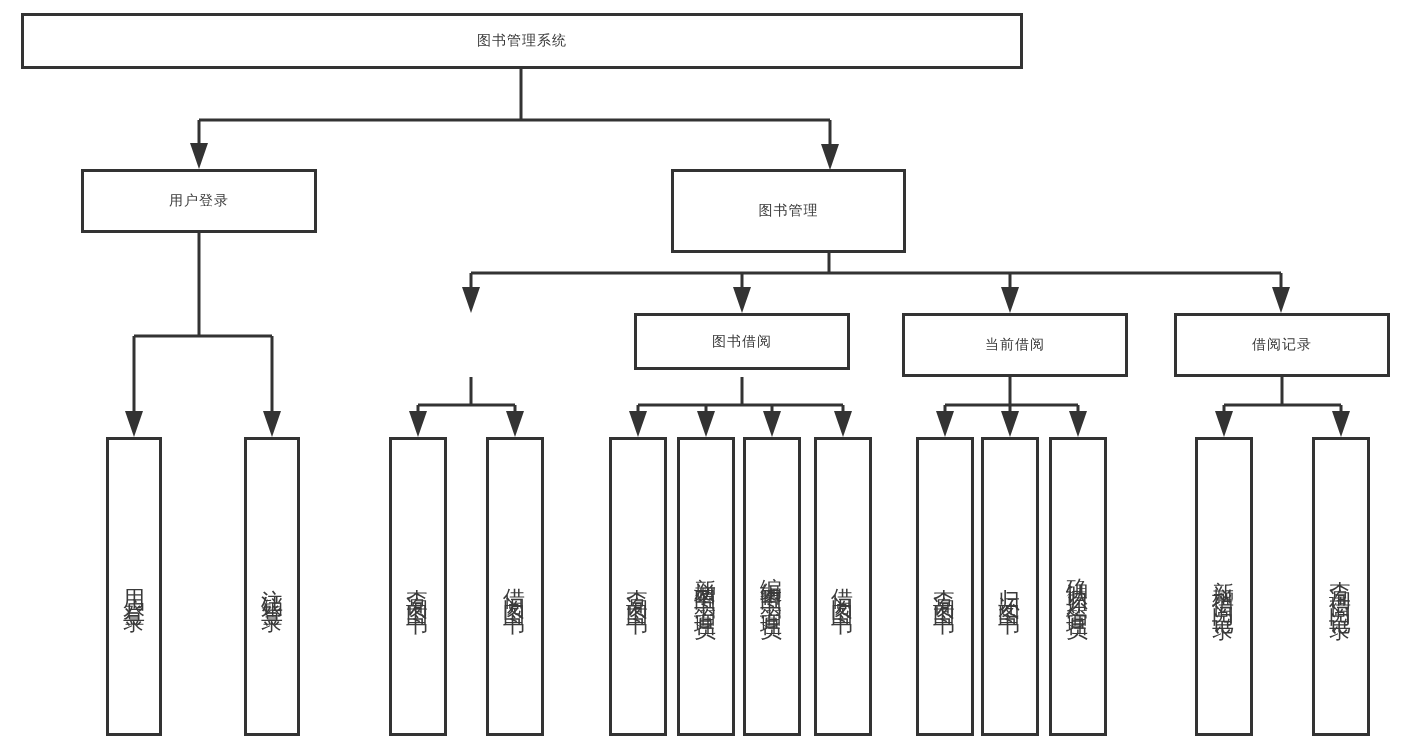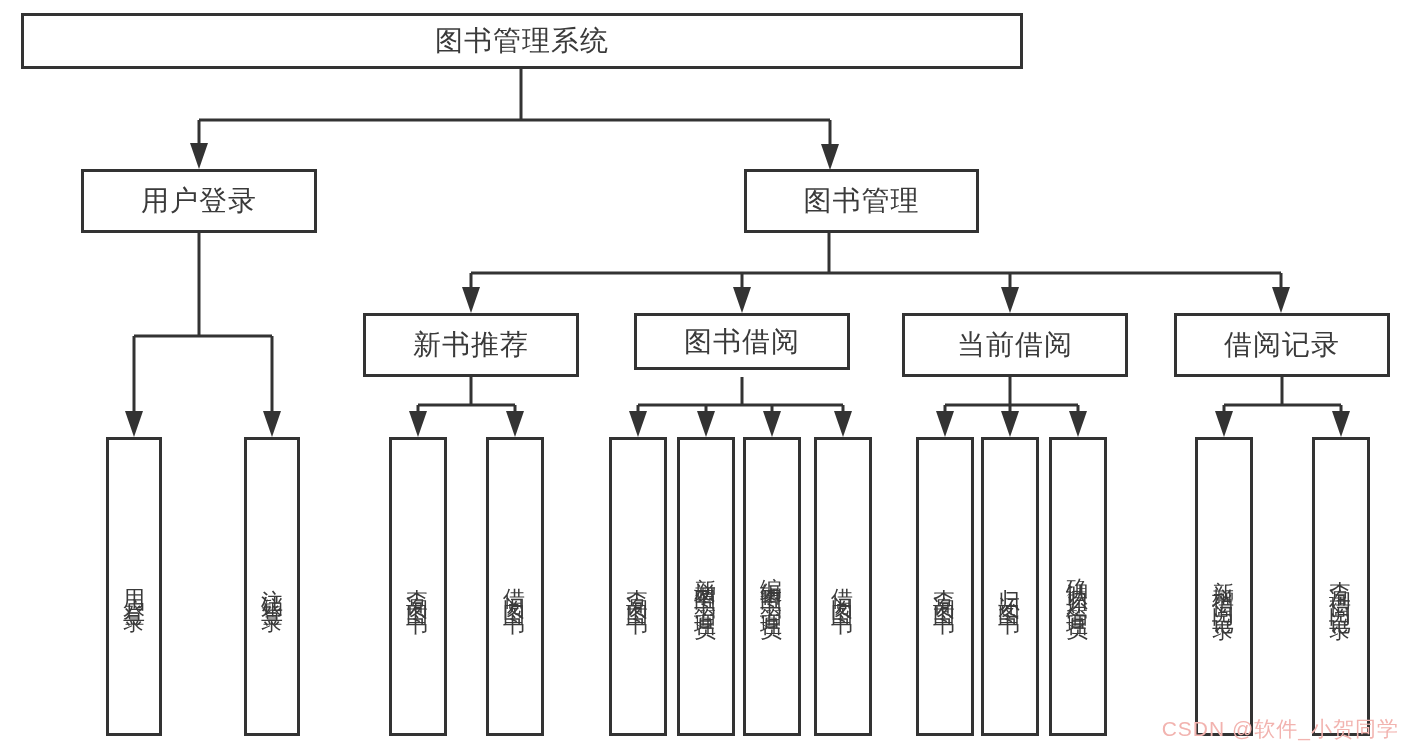--- a/index.html
+++ b/index.html
@@ -17,21 +17,21 @@
     background:var(--page-bg);
     overflow:hidden;
   }
   .wires{position:absolute;left:0;top:0;}
   .node{
     position:absolute;
     box-sizing:border-box;
     border:3px solid var(--line);
     background:var(--box-bg);
     color:var(--text);
-    font-size:28px;
+    font-size:14px;
     z-index:2;
   }
   .hbox{
     display:flex;align-items:center;justify-content:center;
     letter-spacing:1px;
     white-space:nowrap;
   }
   .vbox{
     writing-mode:vertical-lr;
     text-orientation:mixed;
@@ -125,23 +125,22 @@
       <polygon points="1001,411 1019,411 1010,437"></polygon>
       <polygon points="1069,411 1087,411 1078,437"></polygon>
       <polygon points="1215,411 1233,411 1224,437"></polygon>
       <polygon points="1332,411 1350,411 1341,437"></polygon>
     </g>
   </svg>
 
   <div class="node hbox" style="left:21px;top:13px;width:1002px;height:56px">图书管理系统</div>
 
   <div class="node hbox" style="left:81px;top:169px;width:236px;height:64px">用户登录</div>
-  <div class="node hbox" style="left:744px;top:169px;width:235px;height:64px">图书管理</div>
+  <div class="node hbox" style="left:671px;top:169px;width:235px;height:84px">图书管理</div>
 
-  <div class="node hbox" style="left:363px;top:313px;width:216px;height:64px">新书推荐</div>
   <div class="node hbox" style="left:634px;top:313px;width:216px;height:57px">图书借阅</div>
   <div class="node hbox" style="left:902px;top:313px;width:226px;height:64px">当前借阅</div>
   <div class="node hbox" style="left:1174px;top:313px;width:216px;height:64px">借阅记录</div>
 
   <div class="node vbox" style="left:106px;top:437px;width:56px;height:299px">用户登录</div>
   <div class="node vbox" style="left:244px;top:437px;width:56px;height:299px">注销登录</div>
 
   <div class="node vbox" style="left:389px;top:437px;width:58px;height:299px">查询图书</div>
   <div class="node vbox" style="left:486px;top:437px;width:58px;height:299px">借阅图书</div>
 
@@ -150,14 +149,13 @@
   <div class="node vbox long" style="left:743px;top:437px;width:58px;height:299px">编辑图书（管理员）</div>
   <div class="node vbox" style="left:814px;top:437px;width:58px;height:299px">借阅图书</div>
 
   <div class="node vbox" style="left:916px;top:437px;width:58px;height:299px">查询图书</div>
   <div class="node vbox" style="left:981px;top:437px;width:58px;height:299px">归还图书</div>
   <div class="node vbox long" style="left:1049px;top:437px;width:58px;height:299px">确认归还（管理员）</div>
 
   <div class="node vbox" style="left:1195px;top:437px;width:58px;height:299px">新增借阅记录</div>
   <div class="node vbox" style="left:1312px;top:437px;width:58px;height:299px">查询借阅记录</div>
 
-  <div class="watermark">CSDN @软件_小贺同学</div>
 </div>
 
 </body></html>

